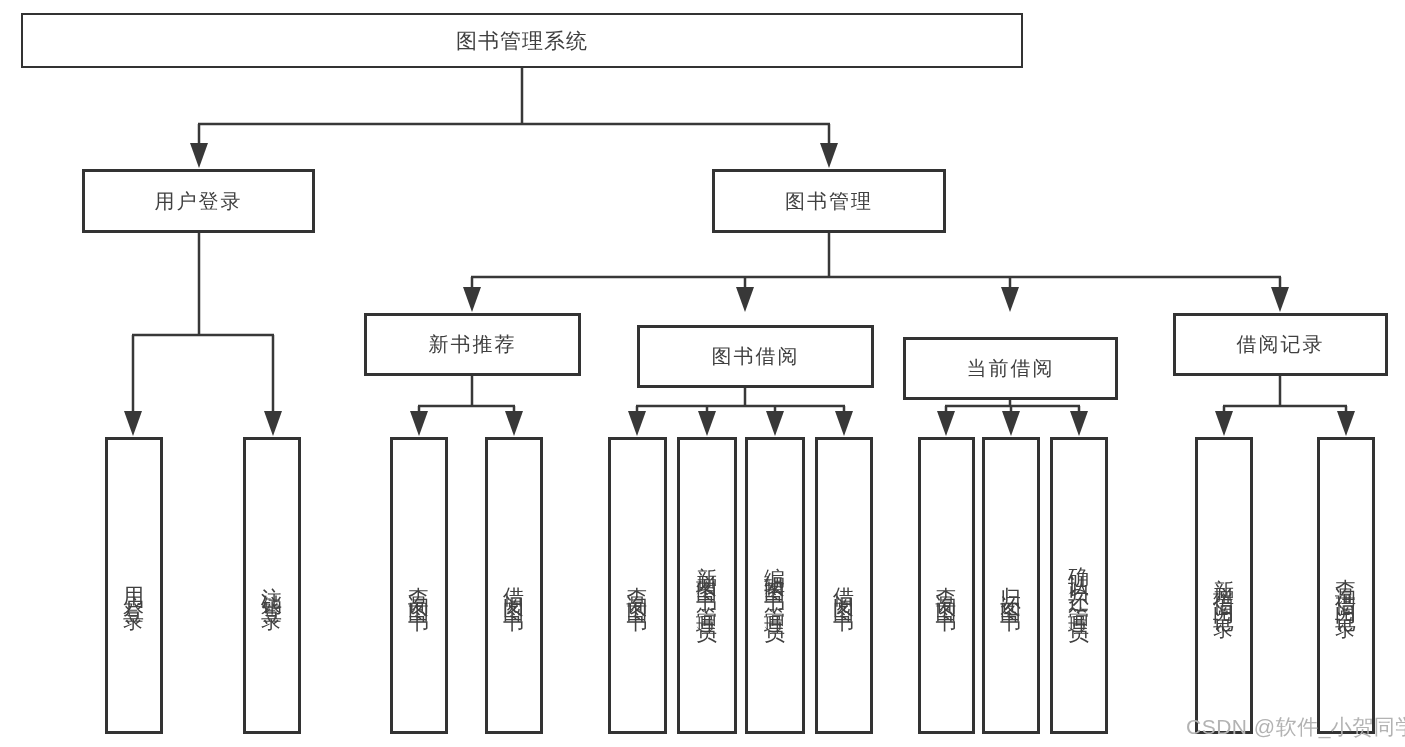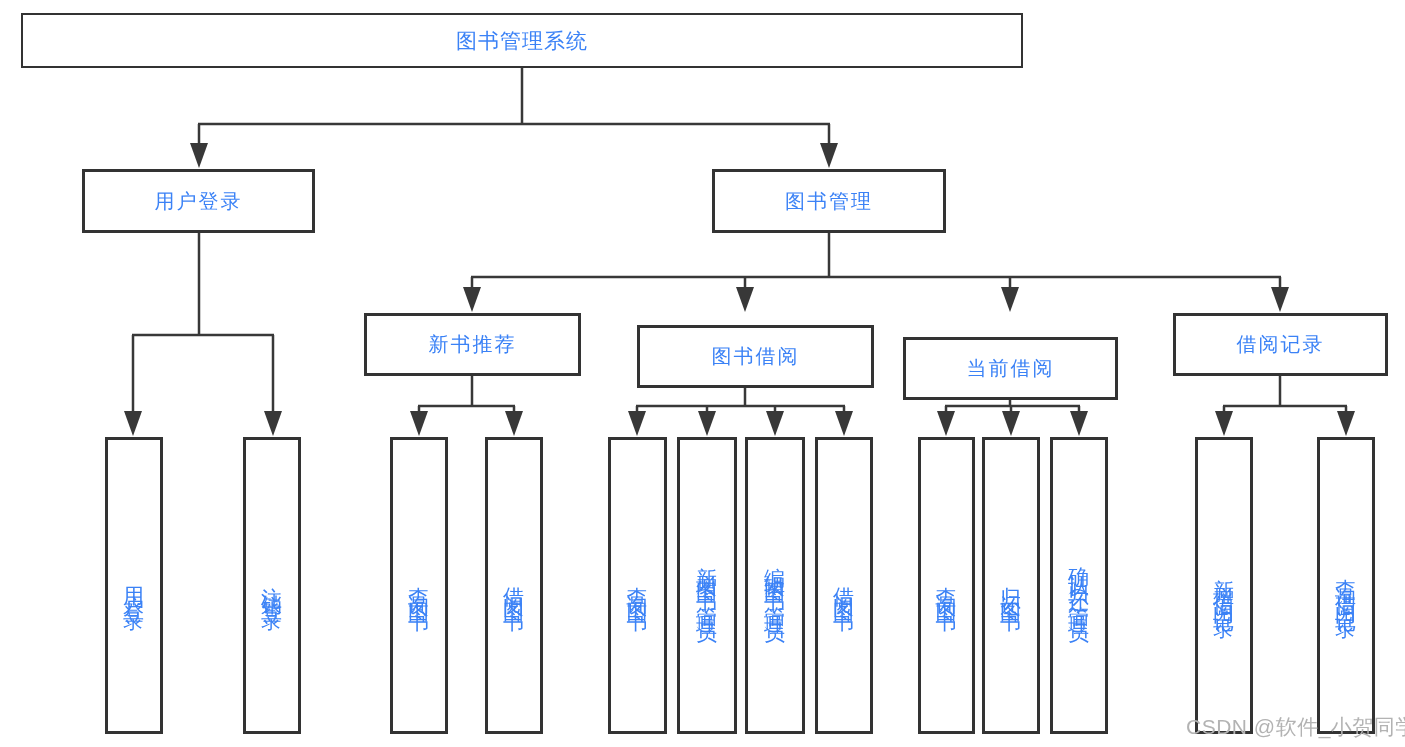--- a/index.html
+++ b/index.html
@@ -28,21 +28,21 @@
     background: #ffffff;
     border: 3px solid #333333;
     display: flex;
     align-items: center;
     justify-content: center;
     z-index: 1;
   }
   .box .lbl {
     font-size: 20px;
     letter-spacing: 2px;
-    color: #3b82f6;
+    color: #404040;
     white-space: nowrap;
   }
   #root-box {
     left: 21px; top: 13px;
     width: 1002px; height: 55px;
     border-width: 2px;
   }
   #root-box .lbl { font-size: 21px; letter-spacing: 1px; }
   .l2 { top: 169px; height: 64px; }
   .l3 { top: 313px; height: 63px; }

